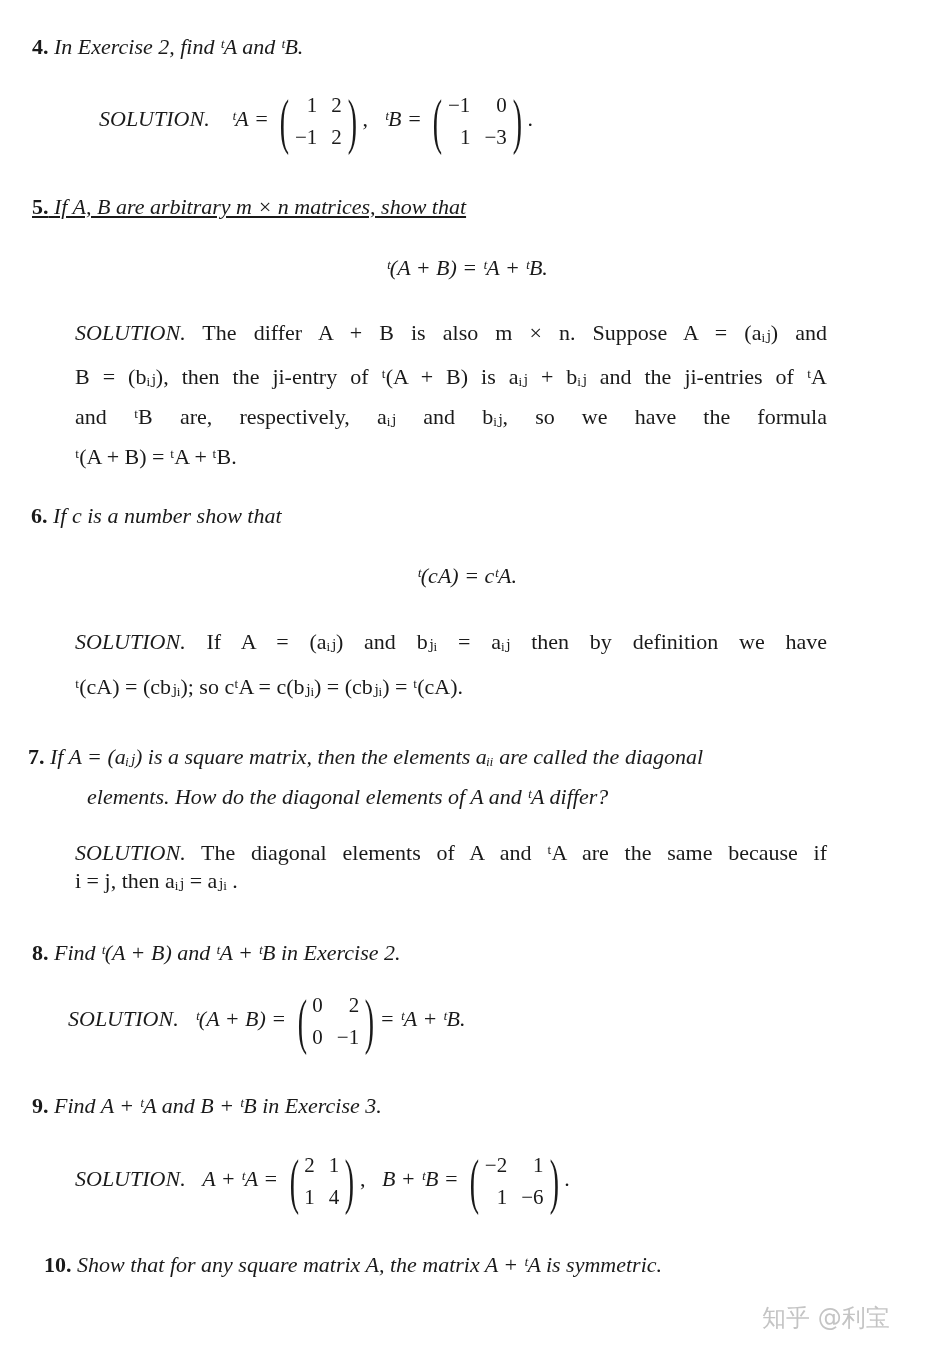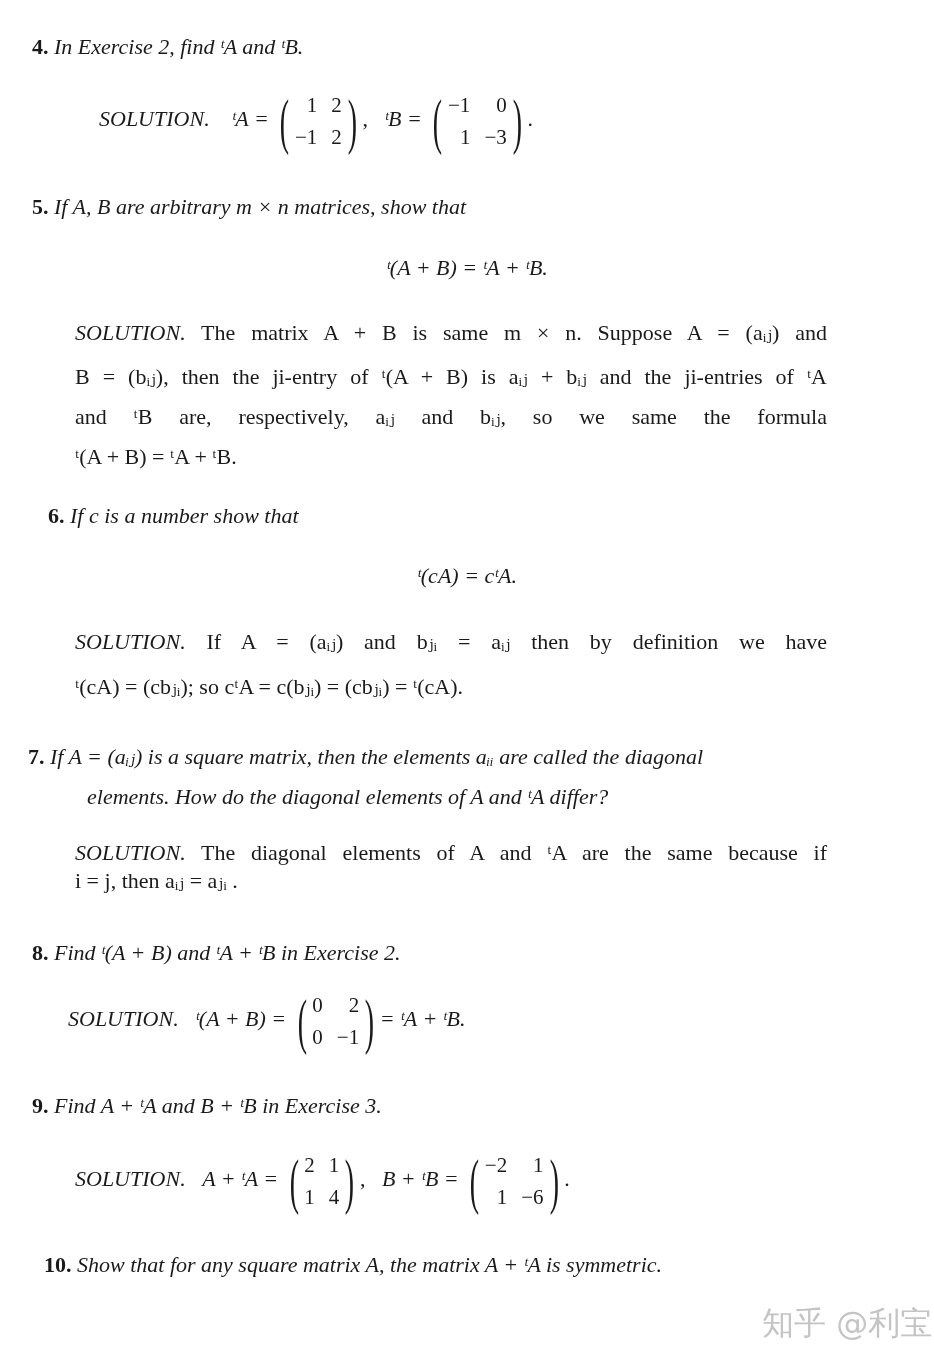--- a/index.html
+++ b/index.html
@@ -6,21 +6,21 @@
   body { width:934px; height:1355px; position:relative; overflow:hidden;
          font-family:"Liberation Serif", "DejaVu Serif", serif; color:#1a1a1a; font-size:22px; }
   .abs { position:absolute; white-space:nowrap; }
   .num { font-weight:bold; font-style:normal; }
   .it { font-style:italic;text-align:right; }
   .center { left:0; width:934px; text-align:center; }
   .mat { display:inline-flex; align-items:center; vertical-align:middle; }
   .paren { font-size:62px; font-weight:100; line-height:62px; transform:scaleX(0.45); display:inline-block; }
   .grid { display:inline-grid; grid-template-columns:auto auto; column-gap:14px; row-gap:2px; text-align:right; font-size:21px; line-height:30px; }
   .just { width:752px; text-align:justify; text-align-last:justify; }
-  .watermark { font-family:"DejaVu Sans", sans-serif; color:#c4c4c4; font-size:32px; }
+  .watermark { font-family:"DejaVu Sans", sans-serif; color:#c4c4c4; font-size:24px; }
 </style>
 </head>
 <body>
 
 <div class="abs" style="left:32px; top:34px;">
   <span class="num">4.</span>
   <span class="it">In Exercise 2, find ᵗA and ᵗB.</span>
 </div>
 <div class="abs" style="left:75px; top:90px;margin-left:24px;">
   <span class="it">SOLUTION.</span>
@@ -43,34 +43,34 @@
     <span class="grid">
       <span>−1</span>
         <span>0</span>
       <span>1</span>
         <span>−3</span>
     </span>
     <span class="paren">)</span>
   </span><span>.</span>
 </div>
 
-<div class="abs" style="left:32px; top:194px;">
+<div class="abs" style="left:32px; top:194px;text-decoration:underline;">
   <span class="num">5.</span>
   <span class="it">If A, B are arbitrary m × n matrices, show that</span>
 </div>
 <div class="abs center it" style="top:255px;">ᵗ(A + B) = ᵗA + ᵗB.</div>
 <div class="abs just" style="left:75px; top:320px;">
   <span class="it">SOLUTION.</span>
-  <span>The matrix A + B is same m × n.  Suppose A = (aᵢⱼ) and</span>
+  <span>The differ A + B is also m × n.  Suppose A = (aᵢⱼ) and</span>
 </div>
 <div class="abs just" style="left:75px; top:364px;">B = (bᵢⱼ), then the ji-entry of ᵗ(A + B) is aᵢⱼ + bᵢⱼ and the ji-entries of ᵗA</div>
-<div class="abs just" style="left:75px; top:404px;">and ᵗB are, respectively, aᵢⱼ and bᵢⱼ, so we same the formula</div>
+<div class="abs just" style="left:75px; top:404px;">and ᵗB are, respectively, aᵢⱼ and bᵢⱼ, so we have the formula</div>
 <div class="abs" style="left:75px; top:444px;">ᵗ(A + B) = ᵗA + ᵗB.</div>
 
-<div class="abs" style="left:48px; top:503px;">
+<div class="abs" style="left:31px; top:503px;">
   <span class="num">6.</span>
   <span class="it">If c is a number show that</span>
 </div>
 <div class="abs center it" style="top:563px;">ᵗ(cA) = cᵗA.</div>
 <div class="abs just" style="left:75px; top:629px;">
   <span class="it">SOLUTION.</span>
   <span>If A = (aᵢⱼ) and bⱼᵢ = aᵢⱼ then by definition we have</span>
 </div>
 <div class="abs" style="left:75px; top:674px;">ᵗ(cA) = (cbⱼᵢ); so cᵗA = c(bⱼᵢ) = (cbⱼᵢ) = ᵗ(cA).</div>
 

